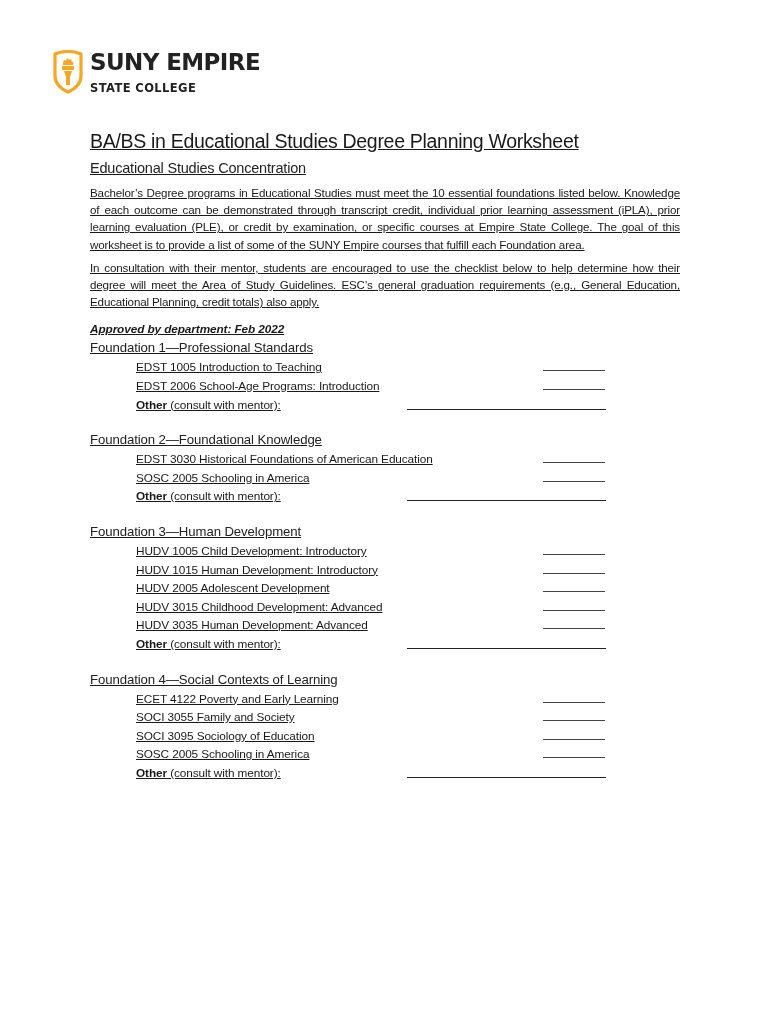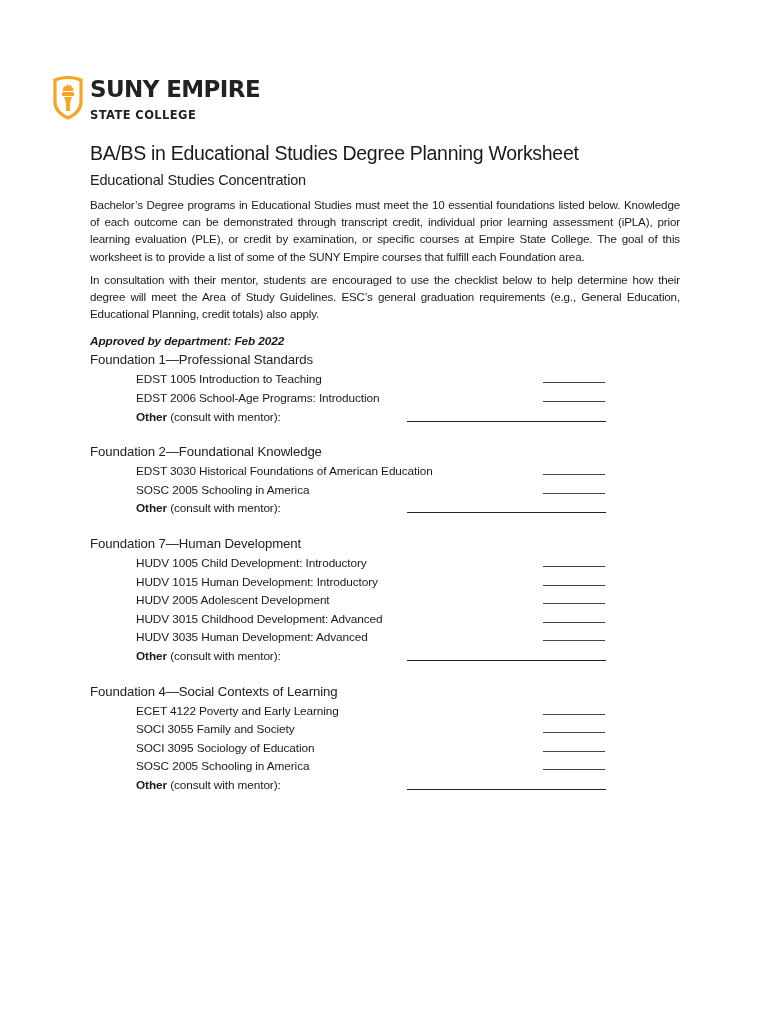--- a/index.html
+++ b/index.html
@@ -11,24 +11,24 @@
       width: 770px;
       height: 1024px;
       position: relative;
       overflow: hidden;
       font-family: "Liberation Sans", sans-serif;
       color: #1a1a1a;
     }
     .logo {
       position: absolute;
       left: 52px;
-      top: 76px;
+      top: 49px;
       height: 46px;
       display: flex;
-      align-items: flex-start;
+      align-items: center;
     }
     .logo-shield {
       width: 32px;
       height: 44px;
       margin-right: 6px;
     }
     .logo-text {
       display: flex;
       flex-direction: column;
       line-height: 1;
@@ -45,22 +45,23 @@
       font-family: "DejaVu Sans", sans-serif;
       font-weight: bold;
       font-size: 11.5px;
       letter-spacing: 0.4px;
       color: #222222;
       margin-top: 9px;
     }
     .content {
       position: absolute;
       left: 90px;
-      top: 140px;
+      top: 128px;
       width: 590px;
+      text-decoration: underline;
     }
     h1 {
       font-family: "Liberation Sans", sans-serif;
       font-weight: normal;
       font-size: 19.5px;
       color: #1a1a1a;
       margin: 0;
       letter-spacing: -0.3px;
       line-height: 26px;
     }
@@ -176,21 +177,21 @@
       <span>SOSC 2005 Schooling in America</span>
       <span class="blank-short"></span>
     </div>
     <div class="course-row">
       <span class="other-label">Other</span><span> (consult with mentor):</span>
       <span class="blank-long"></span>
     </div>
   </div>
 
   <div class="foundation">
-    <div class="foundation-title">Foundation 7—Human Development</div>
+    <div class="foundation-title">Foundation 3—Human Development</div>
     <div class="course-row">
       <span>HUDV 1005 Child Development: Introductory</span>
       <span class="blank-short"></span>
     </div>
     <div class="course-row">
       <span>HUDV 1015 Human Development: Introductory</span>
       <span class="blank-short"></span>
     </div>
     <div class="course-row">
       <span>HUDV 2005 Adolescent Development</span>

